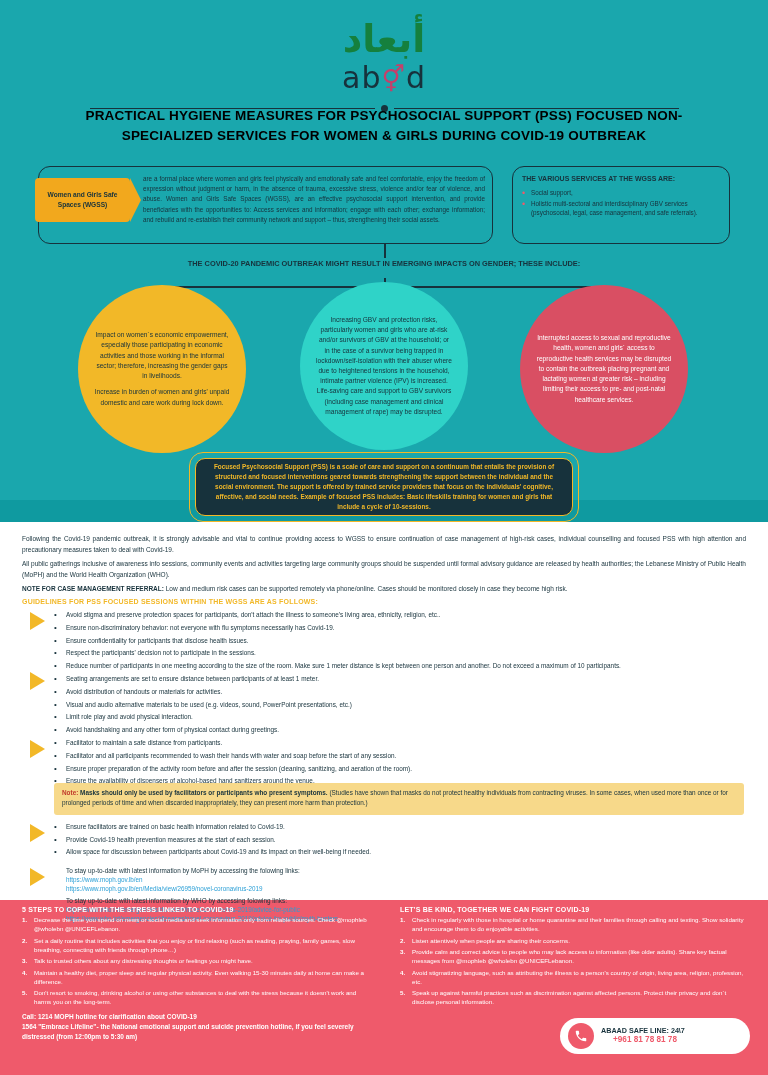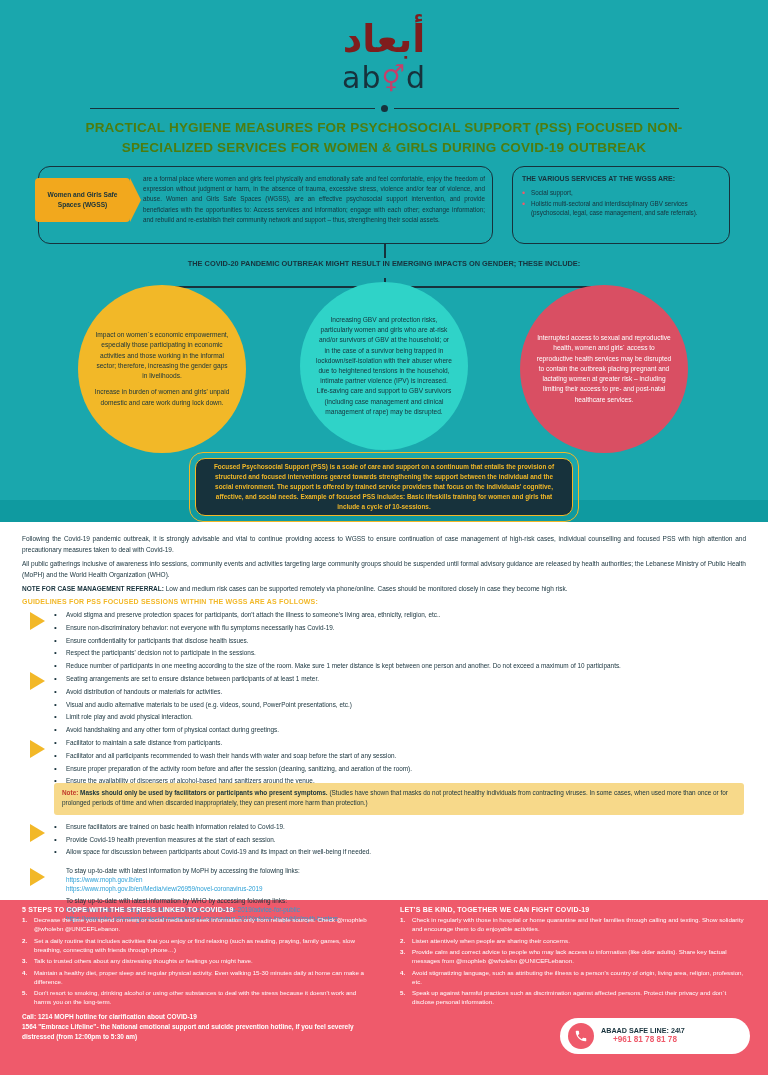--- a/index.html
+++ b/index.html
@@ -30,41 +30,41 @@
     position:absolute; left:0; top:900px; width:768px; height:175px;
     background:#ef5a6b;
   }
 
   
   .logo-wrap {
     position:absolute; left:0; top:20px; width:768px; text-align:center;
   }
   .logo-ar {
     font-family:"DejaVu Sans", sans-serif;
-    font-size:38px; color:#7f1d1d; font-weight:bold; line-height:1;
+    font-size:38px; color:#15803d; font-weight:bold; line-height:1;
     letter-spacing:2px;
   }
   .logo-en {
     font-size:30px; color:#17323c; font-weight:normal; letter-spacing:1px;
     margin-top:2px;
     font-family:"DejaVu Sans", sans-serif;
   }
   .logo-en .gender { color:#c63f6a; font-size:26px; }
 
   .divider-row {
     position:absolute; left:0; top:105px; width:768px;
     display:flex; align-items:center; justify-content:center;
   }
   .divider-row .line { height:1px; background:#17323c; width:285px; }
   .divider-row .dot { width:7px; height:7px; border-radius:50%; background:#17323c; margin:0 6px; }
 
   
   .title {
-    position:absolute; left:40px; top:118px; width:688px; text-align:center;
-    color:#4d7c0f; font-weight:bold; font-size:13.5px; line-height:1.5;
+    position:absolute; left:40px; top:106px; width:688px; text-align:center;
+    color:#000000; font-weight:bold; font-size:13.5px; line-height:1.5;
     letter-spacing:.2px;
   }
 
   
   .wgss-box {
     position:absolute; left:38px; top:166px; width:455px; height:78px;
     border:1.6px solid #17323c; border-radius:12px;
   }
   .wgss-tab {
     position:absolute; left:-4px; top:11px; width:95px; height:44px;

